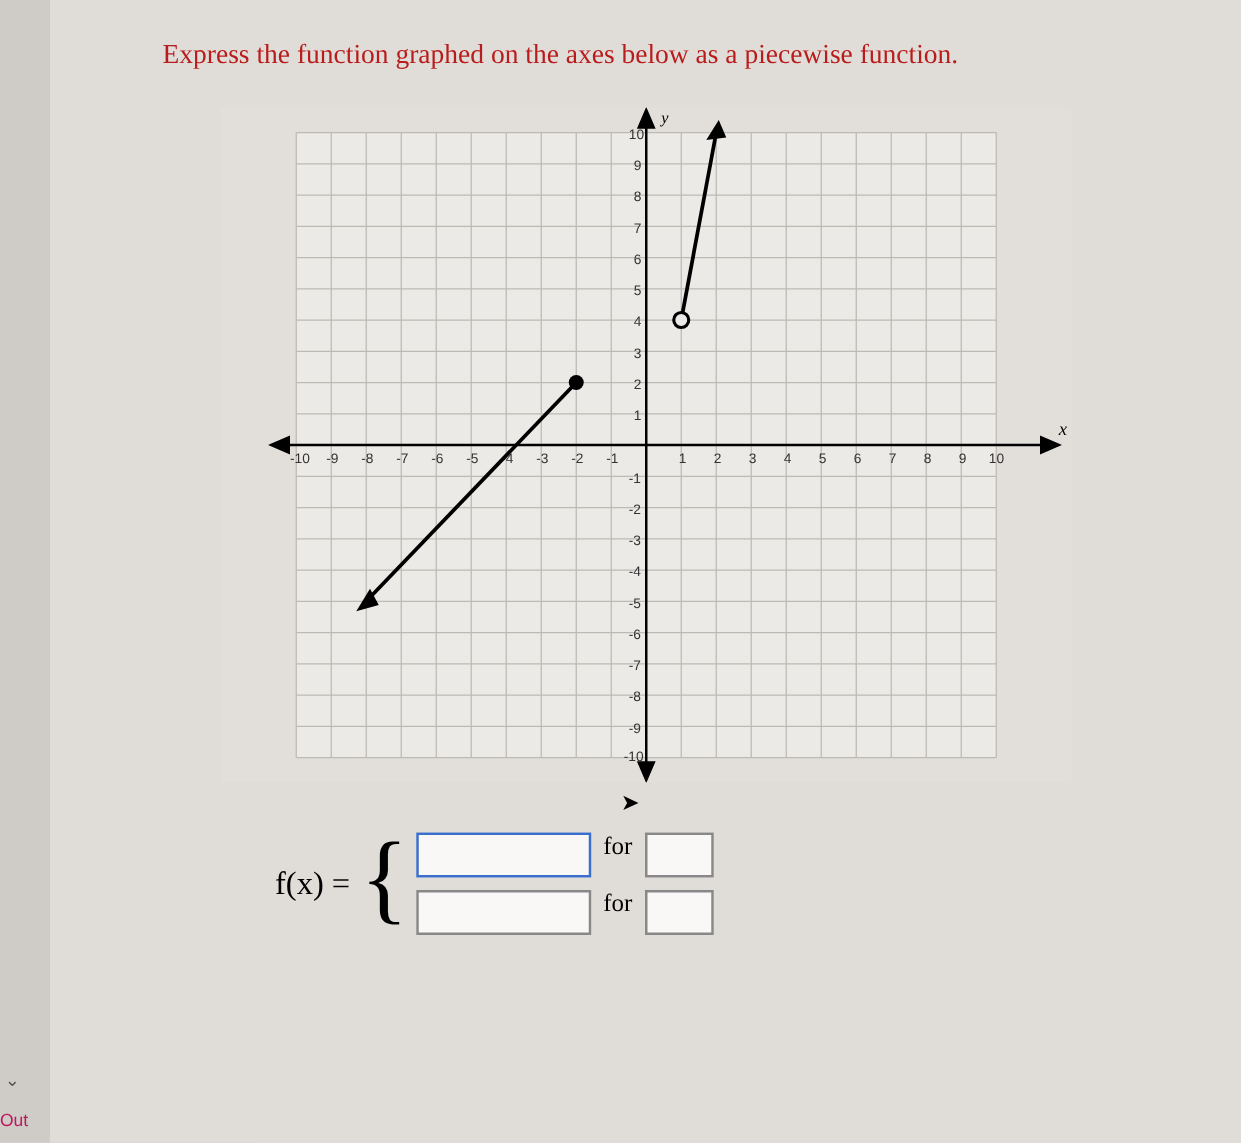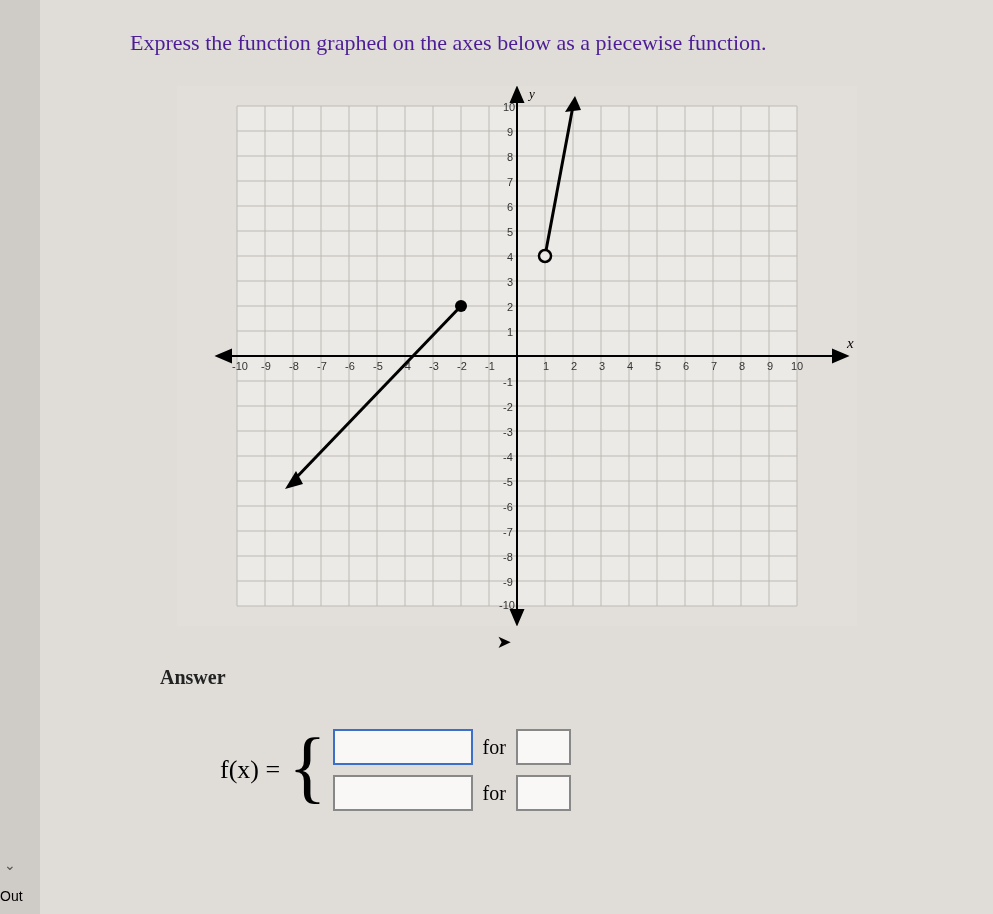--- a/index.html
+++ b/index.html
@@ -17,21 +17,21 @@
     position: absolute;
     left: 40px;
     top: 0;
     width: 953px;
     height: 914px;
     background: #e0ddd9;
     padding: 20px 40px;
   }
   .question {
     font-size: 22px;
-    color: #4c1d95;
+    color: #b91c1c;
     margin: 10px 30px 30px 50px;
     font-family: Georgia, serif;
   }
   .graph-wrap {
     width: 680px;
     margin: 20px auto 40px auto;
     background: #e2dfdb;
     position: relative;
   }
   .graph-svg { display: block; width: 100%; height: auto; }
@@ -58,41 +58,41 @@
   }
   .brace {
     font-size: 80px;
     line-height: 60px;
     margin: 0 6px 0 2px;
     font-family: 'Times New Roman', serif;
     position: relative;
     top: -4px;
   }
   .pieces { display:flex; flex-direction:column; gap:10px; }
-  .piece { display:flex; align-items:center; gap:10px; }
+  .piece { display:flex; gap:10px; }
   .expr-input {
     width: 140px; height: 36px;
     border: 2px solid #3b6fc9;
     background: #f9f8f6;
   }
   .expr-input.gray { border-color:#888; }
   .for-label { font-size:20px; font-family: Georgia, serif; }
   .cond-input {
     width: 55px; height: 36px;
     border: 2px solid #888;
     background: #f9f8f6;
   }
   .left-edge {
     position: absolute;
     left: 0; top: 0; width: 40px; height: 914px;
     background: #cfcbc7;
   }
   .out-label {
     position:absolute; left:0; bottom:10px;
-    font-size:14px; color:#000000;
+    font-size:14px; color:#be185d;
     font-family: Arial, sans-serif;
     margin-top: 36px;
   }
   .chev {
     position:absolute; left:4px; bottom:40px;
     font-size:14px; color:#555;
   }
 </style>
 </head>
 <body>
@@ -225,21 +225,20 @@
       <g>
         <line x1="368" y1="170" x2="396" y2="20" stroke="#000" stroke-width="3"></line>
         <polygon points="398,10 388,26 404,24" fill="#000"></polygon>
         <circle cx="368" cy="170" r="6" fill="#eceae6" stroke="#000" stroke-width="2.5"></circle>
       </g>
     </svg>
     <span class="cursor-arrow" style="left:320px; top:545px;">➤</span>
   </div>
 
   <div class="answer-section">
-    <div class="answer-heading">Answer</div>
     <div class="formula-row">
       <span class="fx">f(x) =</span>
       <span class="brace">{</span>
       <div class="pieces">
         <div class="piece">
           <input class="expr-input" style="">
           <span class="for-label">for</span>
           <input class="cond-input" style="">
         </div>
         <div class="piece">

